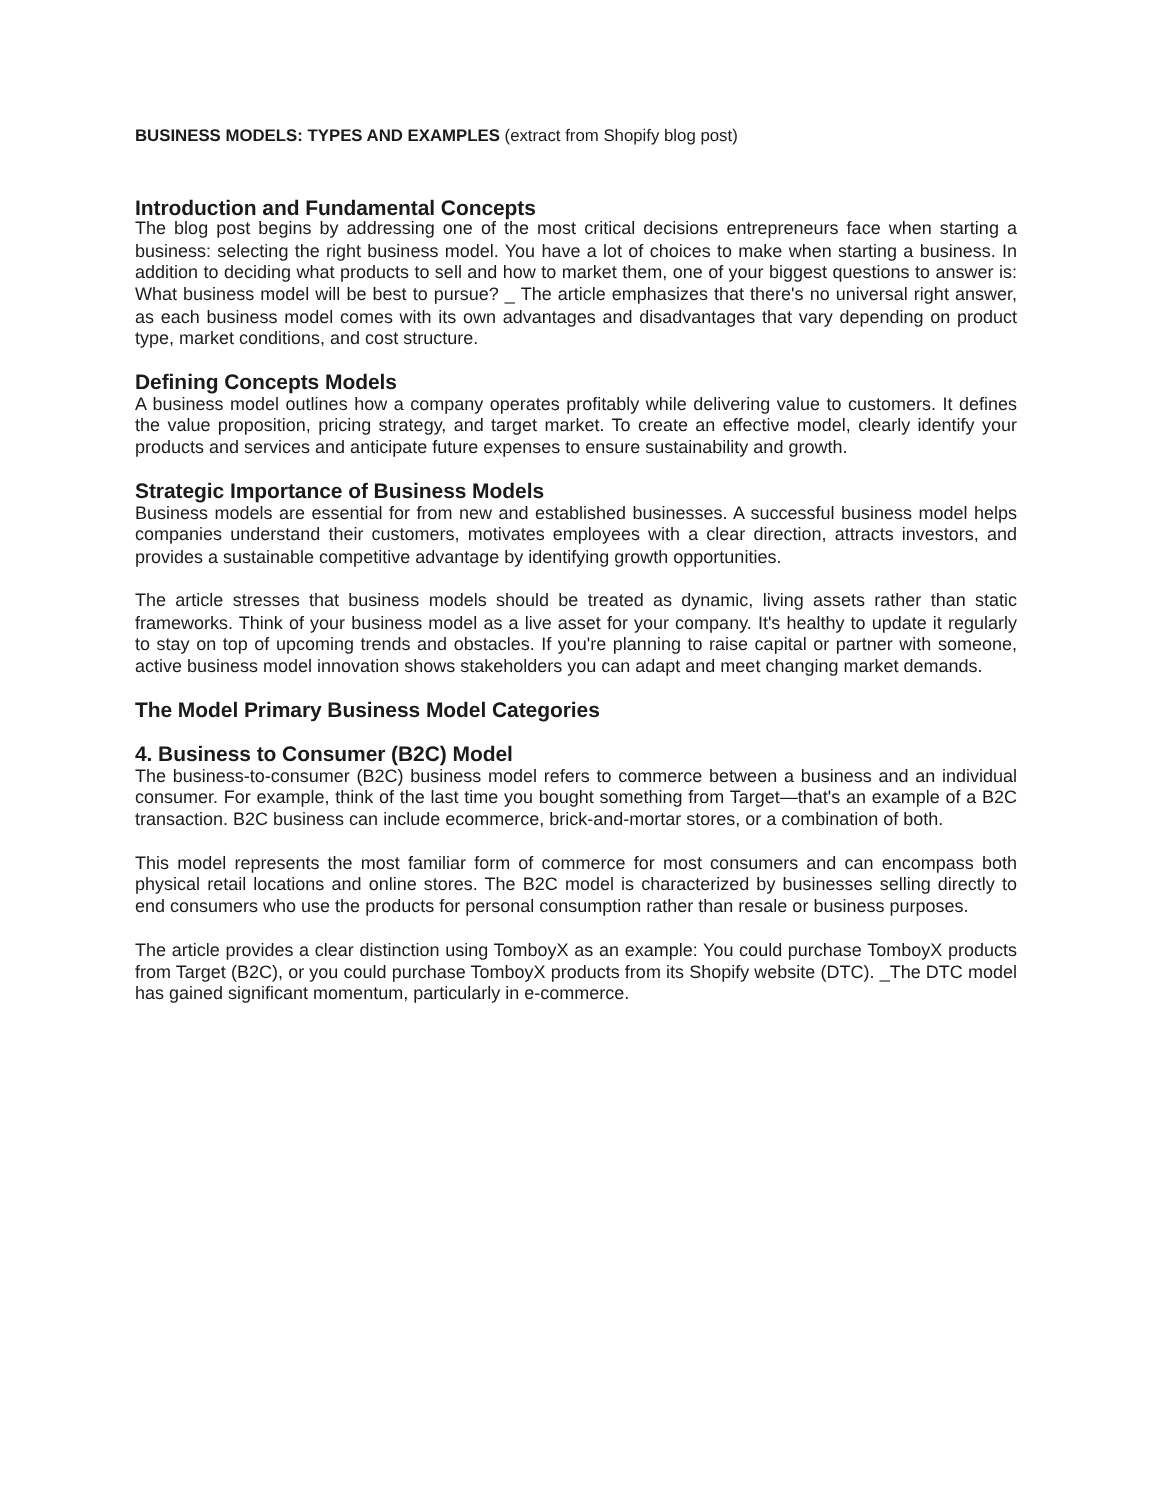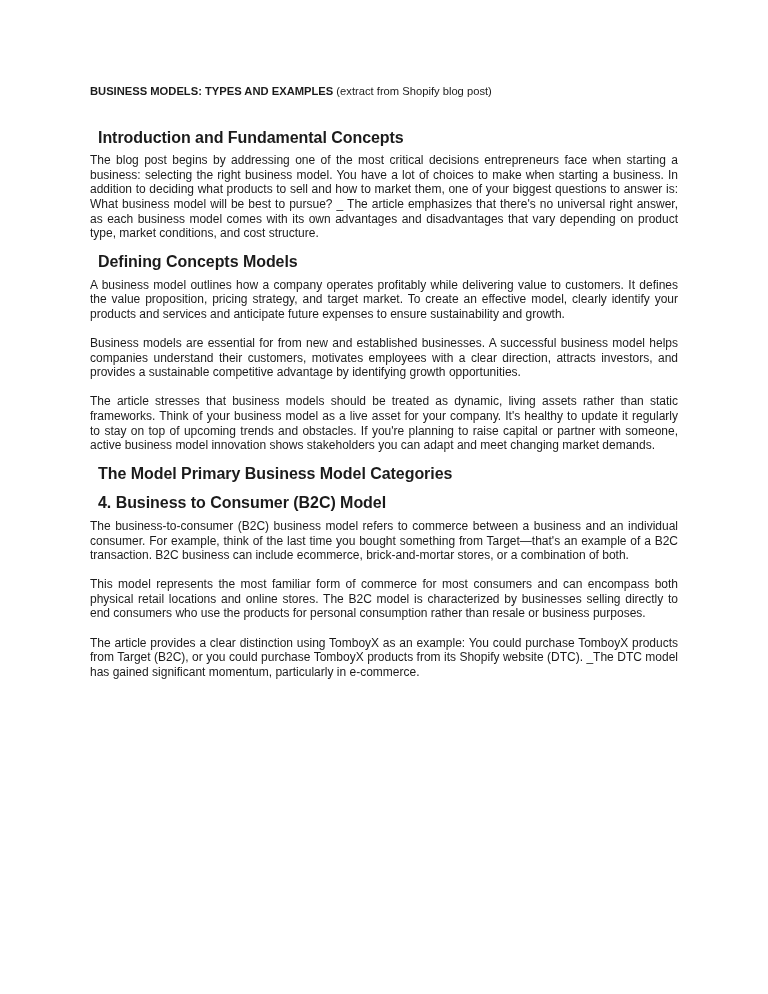--- a/index.html
+++ b/index.html
@@ -34,24 +34,24 @@
   }
   .doc-title .title-bold {
     font-weight: bold;
   }
   .doc-title .title-rest {
     font-weight: normal;
   }
 
   
   .section-heading {
-    font-size: 16px;
+    font-size: 14px;
     line-height: 14.6px;
     font-weight: bold;
-    margin: 8px;
+    margin: 0;
     text-align: left;
     letter-spacing: -0.05px;
   }
 
   
   .body-par {
     font-size: 12px;
     line-height: 14.6px;
     font-weight: normal;
     margin: 0;
@@ -80,20 +80,21 @@
       <h2 class="section-heading">Introduction and Fundamental Concepts</h2>
       <p class="body-par">The blog post begins by addressing one of the most critical decisions entrepreneurs face when starting a business: selecting the right business model. You have a lot of choices to make when starting a business. In addition to deciding what products to sell and how to market them, one of your biggest questions to answer is: What business model will be best to pursue? _ The article emphasizes that there's no universal right answer, as each business model comes with its own advantages and disadvantages that vary depending on product type, market conditions, and cost structure.</p>
     </div>
 
     <div class="block">
       <h2 class="section-heading">Defining Concepts Models</h2>
       <p class="body-par">A business model outlines how a company operates profitably while delivering value to customers. It defines the value proposition, pricing strategy, and target market. To create an effective model, clearly identify your products and services and anticipate future expenses to ensure sustainability and growth.</p>
     </div>
 
     <div class="block">
+      <h2 class="section-heading">Strategic Importance of Business Models</h2>
       <p class="body-par">Business models are essential for from new and established businesses. A successful business model helps companies understand their customers, motivates employees with a clear direction, attracts investors, and provides a sustainable competitive advantage by identifying growth opportunities.</p>
     </div>
     <div class="block">
       <p class="body-par">The article stresses that business models should be treated as dynamic, living assets rather than static frameworks. Think of your business model as a live asset for your company. It's healthy to update it regularly to stay on top of upcoming trends and obstacles. If you're planning to raise capital or partner with someone, active business model innovation shows stakeholders you can adapt and meet changing market demands.</p>
     </div>
 
     <div class="block">
       <h2 class="section-heading">The Model Primary Business Model Categories</h2>
     </div>
 

